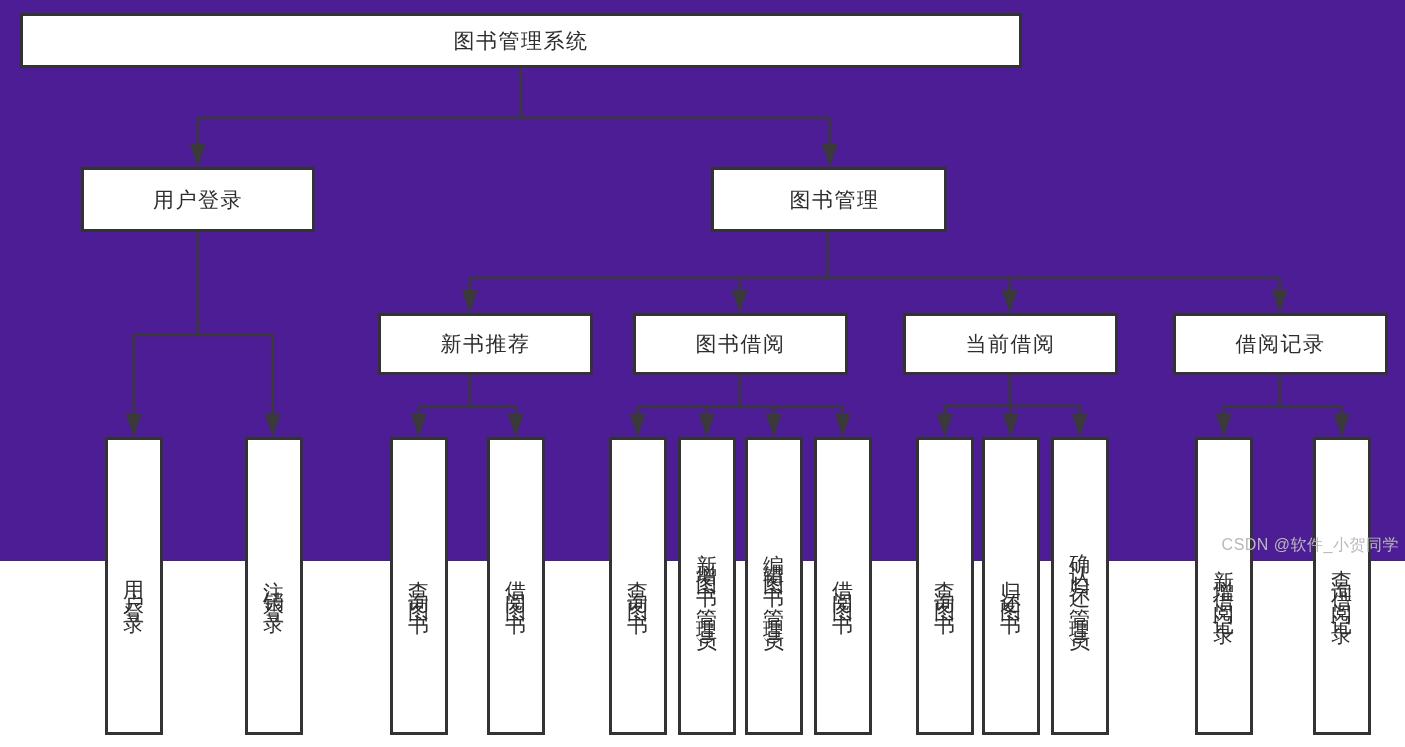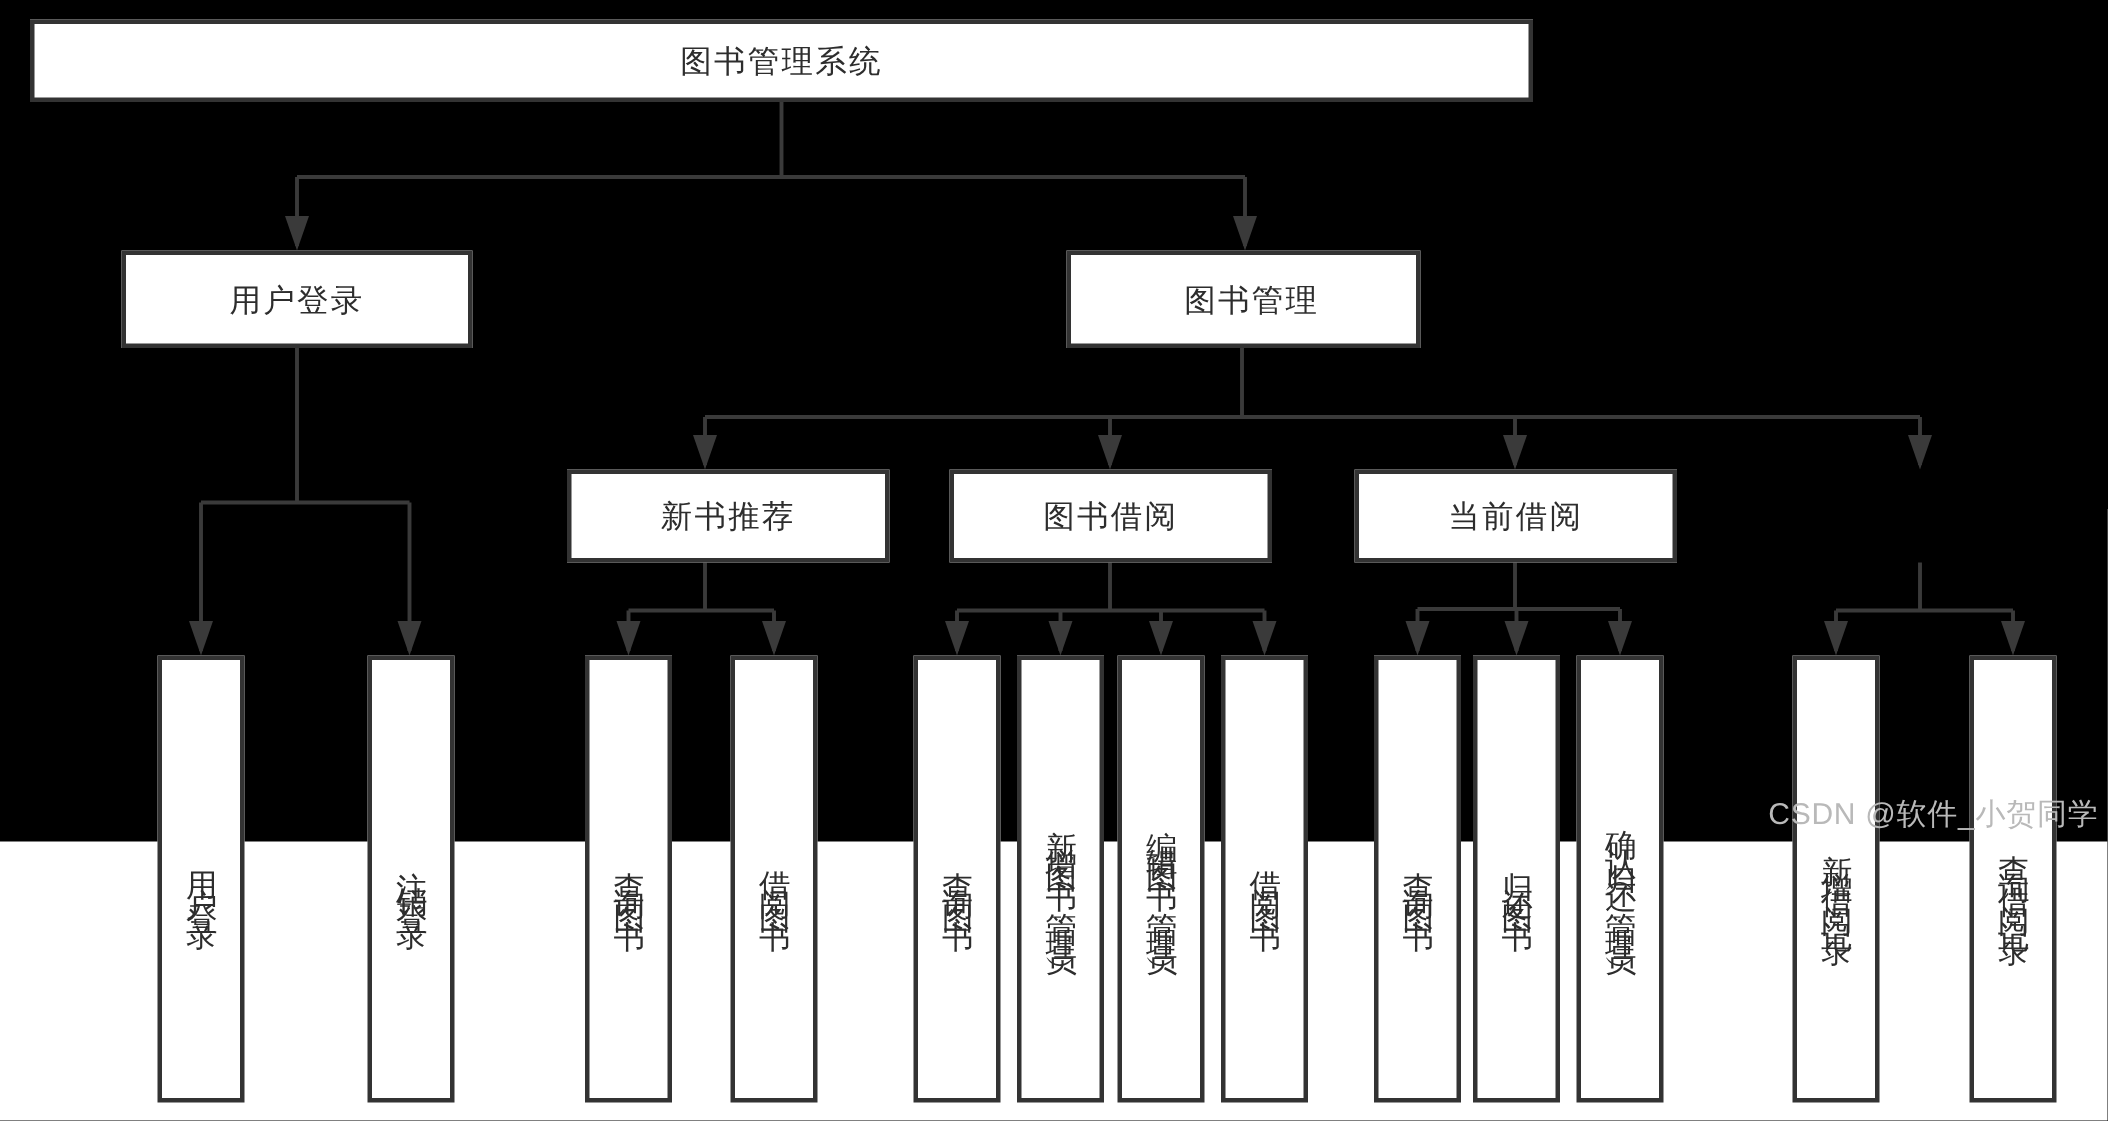--- a/index.html
+++ b/index.html
@@ -5,21 +5,21 @@
   html, body { margin: 0; padding: 0; }
   body {
     width: 1405px; height: 747px;
     background: #ffffff;
     font-family: "Liberation Sans", "DejaVu Sans", sans-serif;
     overflow: hidden;
   }
   #canvas {
     position: relative;
     width: 1405px; height: 561px;
-    background: #000000;
+    background: #4c1d95;
     text-decoration: underline;
   }
   #wires {
     position: absolute; left: 0; top: 0;
     width: 1405px; height: 747px;
     z-index: 1;
   }
   .node {
     position: absolute;
     box-sizing: border-box;
@@ -47,21 +47,21 @@
     font-size: 21px;
     writing-mode: vertical-rl;
     text-orientation: mixed;
     letter-spacing: 11px;
     line-height: 1;
   }
   #watermark {
     position: absolute;
     right: 6px; bottom: 5px;
     z-index: 3;
-    font-size: 20px;
+    font-size: 16px;
     color: #b9b9b9;
     letter-spacing: 0.5px;
     white-space: nowrap;
   }
 </style>
 </head>
 <body>
 
 <div id="canvas">
 
@@ -133,20 +133,21 @@
   </svg>
 
   <div class="node" style="left:20px; top:13px; width:1002px; height:55px;">图书管理系统</div>
 
   <div class="node" style="left:81px; top:167px; width:234px; height:65px;">用户登录</div>
   <div class="node" style="left:711px; top:167px; width:236px; height:65px;padding-left:11px;">图书管理</div>
 
   <div class="node" style="left:378px; top:313px; width:215px; height:62px;">新书推荐</div>
   <div class="node" style="left:633px; top:313px; width:215px; height:62px;">图书借阅</div>
   <div class="node" style="left:903px; top:313px; width:215px; height:62px;">当前借阅</div>
+  <div class="node" style="left:1173px; top:313px; width:215px; height:62px;">借阅记录</div>
 
   <div class="vnode" style="left:105px; top:437px; width:58px; height:298px;">用户登录</div>
   <div class="vnode" style="left:245px; top:437px; width:58px; height:298px;">注销登录</div>
 
   <div class="vnode" style="left:390px; top:437px; width:58px; height:298px;">查询图书</div>
   <div class="vnode" style="left:487px; top:437px; width:58px; height:298px;">借阅图书</div>
 
   <div class="vnode" style="left:609px; top:437px; width:58px; height:298px;">查询图书</div>
   <div class="vnode" style="left:678px; top:437px; width:58px; height:298px;">新增图书（管理员）</div>
   <div class="vnode" style="left:745px; top:437px; width:58px; height:298px;">编辑图书（管理员）</div>

